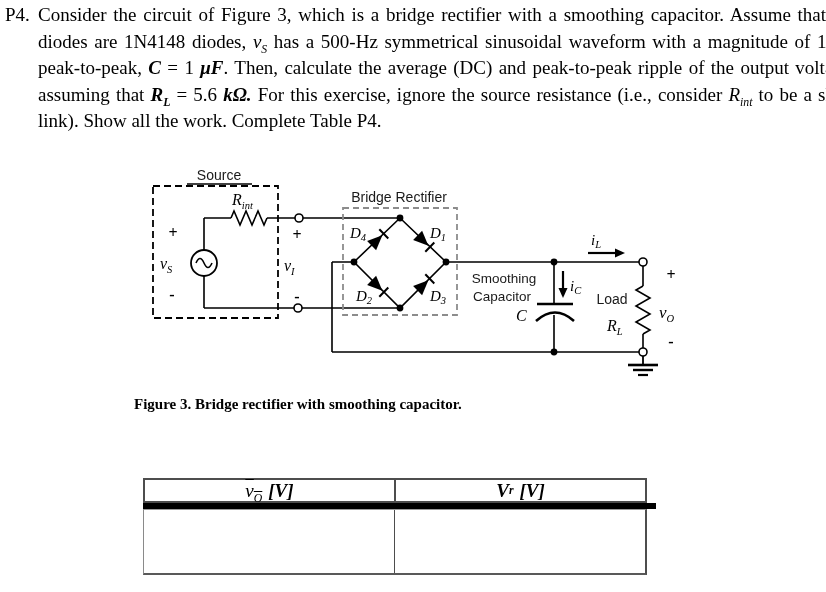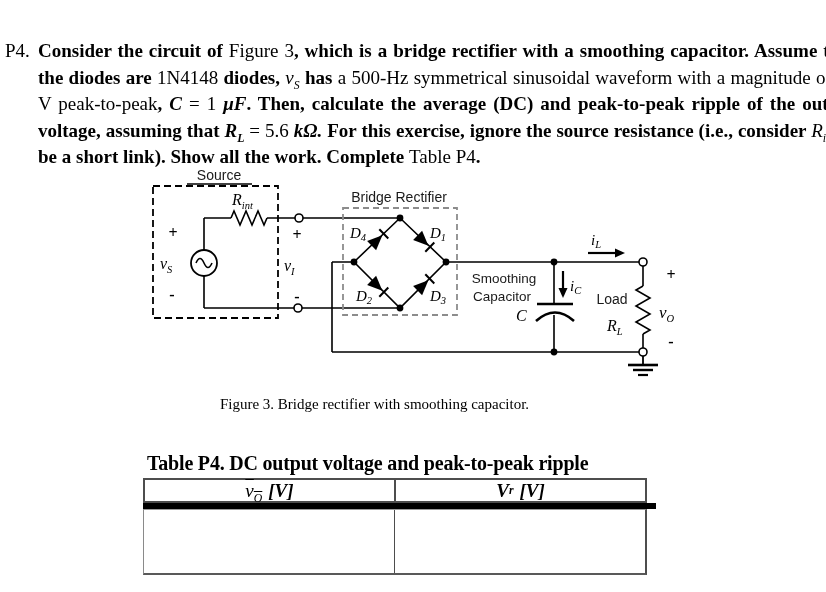--- a/index.html
+++ b/index.html
@@ -1,29 +1,29 @@
 <!DOCTYPE html>
 <html><head>
 <meta charset="utf-8">
 <style>
   html,body{margin:0;padding:0;background:#fff;}
   .page{position:relative;width:826px;height:592px;background:#ffffff;overflow:hidden;
         font-family:"Liberation Serif",serif;color:#000;}
   
   .problem{position:absolute;left:5px;top:2px;width:818px;font-size:19px;line-height:26.6px;
            text-align:justify;padding-left:33px;text-indent:-33px;}
-  .plabel{display:inline-block;width:33px;text-indent:0;margin-top:36px;}
-  .s-r{font-weight:700;font-style:normal;margin-top:40px;}
+  .plabel{display:inline-block;width:33px;text-indent:0;}
+  .s-r{font-weight:400;font-style:normal;margin-top:40px;}
   .s-b{font-weight:400;}
   .s-i{font-style:italic;}
   .s-bi{font-weight:700;font-style:italic;}
   sub{font-size:0.62em;line-height:0;}
   
-  .caption{position:absolute;left:168px;top:396px;width:413px;text-align:center;
-           font-weight:400;font-size:15px;}
+  .caption{position:absolute;left:134px;top:396px;width:413px;
+           font-weight:700;font-size:15px;}
   
   .tbl-title{position:absolute;left:147px;top:452px;font-weight:700;font-size:20px;letter-spacing:-0.2px;}
   .tblP4{position:absolute;left:143px;top:478px;width:504px;}
   .tbl-head{display:flex;height:25px;border:2px solid #4d4d4d;box-sizing:border-box;background:#fff;}
   .tbl-head .cell{flex:1;display:flex;align-items:center;justify-content:center;
                   font-size:19px;padding-top:1px;}
   .tbl-head .cell + .cell{border-left:2px solid #4d4d4d;}
   .tbl-bar{height:6px;background:#000;width:513px;}
   .tbl-body{display:flex;height:66px;box-sizing:border-box;border-left:1px solid #8a8a8a;
             border-right:2px solid #4d4d4d;border-bottom:2px solid #595959;border-top:1px solid #9a9a9a;}
@@ -147,21 +147,20 @@
     <g>
       <line x1="643" y1="356" x2="643" y2="364" stroke="#000" stroke-width="1.8"></line>
       <line x1="628" y1="365" x2="658" y2="365" stroke="#000" stroke-width="2.6"></line>
       <line x1="633" y1="370" x2="653" y2="370" stroke="#000" stroke-width="2.4"></line>
       <line x1="638" y1="375" x2="648" y2="375" stroke="#000" stroke-width="2.2"></line>
     </g>
   </svg>
 
   <div class="caption">Figure 3. Bridge rectifier with smoothing capacitor.</div>
 
-  <div class="tbl-title">Table P4. DC output voltage and peak-to-peak ripple</div>
 
   <div class="tblP4">
     <div class="tbl-head">
       <div class="cell">
         <span class="ol"><span class="s-i">v</span><sub class="s-i">O</sub></span>
           <span class="s-bi unit">[V]</span>
       </div>
       <div class="cell">
         <span class="s-bi">V</span>
           <sub class="s-bi">r</sub>

